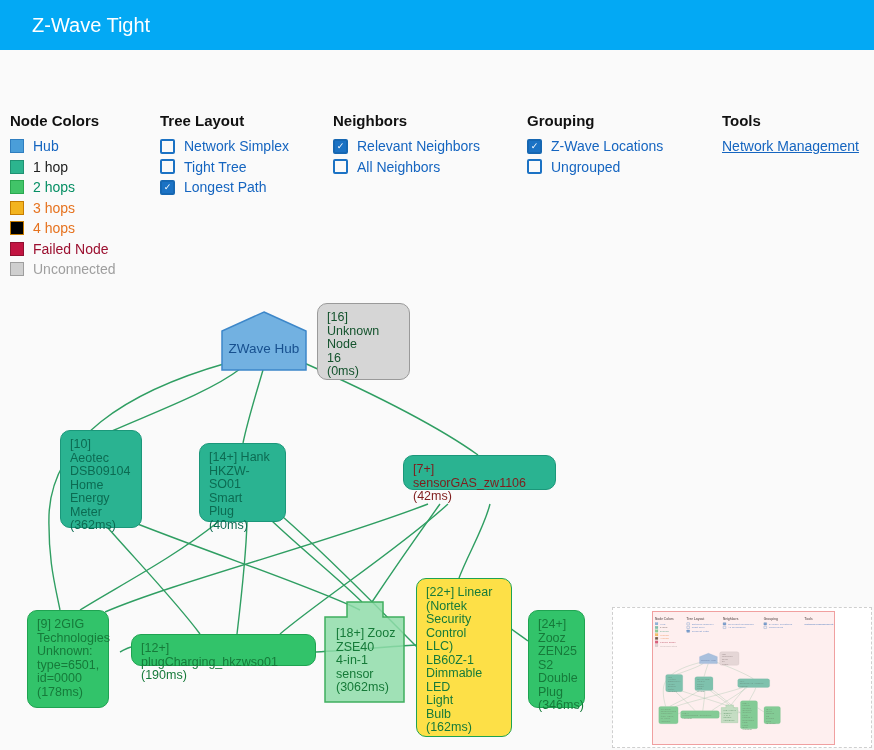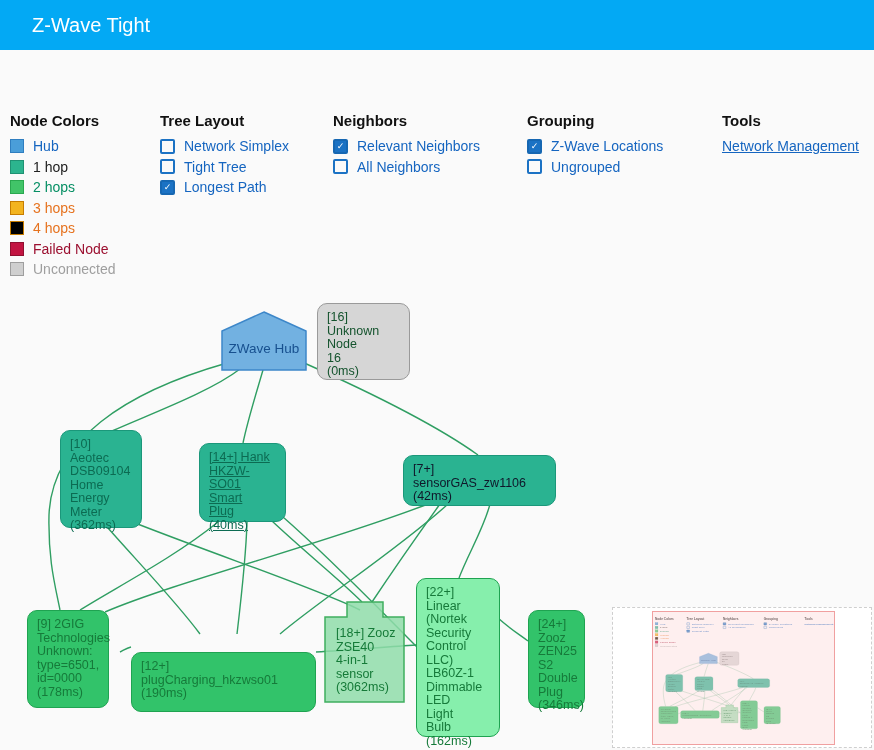--- a/index.html
+++ b/index.html
@@ -156,46 +156,46 @@
 16
 (0ms)</div>
 
   <div class="gnode n-one" style="left: 60px; top: 430px; width: 82px; height: 98px; background-color: rgb(42, 179, 145); border-color: rgb(27, 151, 122); color: rgb(12, 107, 82);">[10] Aeotec
 DSB09104
 Home
 Energy
 Meter
 (362ms)</div>
 
-  <div class="gnode n-one" style="left: 199px; top: 443px; width: 87px; height: 79px; background-color: rgb(42, 179, 145); border-color: rgb(27, 151, 122); color: rgb(12, 107, 82); text-decoration: underline;">[14+] Hank
+  <div class="gnode n-one" style="left: 199px; top: 443px; width: 87px; height: 79px; background-color: rgb(42, 179, 145); border-color: rgb(27, 151, 122); color: rgb(12, 107, 82);">[14+] Hank
 HKZW-SO01
 Smart
 Plug
 (40ms)</div>
 
-  <div class="gnode n-one" style="left: 403px; top: 455px; width: 153px; height: 51px; background-color: rgb(42, 179, 145); border-color: rgb(27, 151, 122); color: #0f172a;">[7+] sensorGAS_zw1106
+  <div class="gnode n-one" style="left: 403px; top: 455px; width: 153px; height: 35px; background-color: rgb(42, 179, 145); border-color: rgb(27, 151, 122); color: #7f1d1d;">[7+] sensorGAS_zw1106
 (42ms)</div>
 
   <div class="gnode n-two" style="left: 27px; top: 610px; width: 82px; height: 98px; background-color: rgb(50, 195, 106); border-color: rgb(31, 163, 81); color: rgb(22, 122, 58);">[9] 2GIG
 Technologies
 Unknown:
 type=6501,
 id=0000
 (178ms)</div>
 
-  <div class="gnode n-two" style="left: 131px; top: 634px; width: 185px; height: 60px; background-color: rgb(50, 195, 106); border-color: rgb(31, 163, 81); color: rgb(22, 122, 58); margin-top: 18px;">[12+] plugCharging_hkzwso01
+  <div class="gnode n-two" style="left: 131px; top: 634px; width: 185px; height: 32px; background-color: rgb(50, 195, 106); border-color: rgb(31, 163, 81); color: rgb(22, 122, 58);">[12+] plugCharging_hkzwso01
 (190ms)</div>
 
   <div class="battery-text">[18+] Zooz
 ZSE40
 4-in-1
 sensor
 (3062ms)</div>
 
-  <div class="gnode n-two" style="left: 416px; top: 578px; width: 84px; height: 159px; background-color: #86efac; border-color: rgb(31, 163, 81); color: rgb(22, 122, 58);">[22+] Linear
+  <div class="gnode n-two" style="left: 416px; top: 578px; width: 96px; height: 159px; background-color: #fde047; border-color: rgb(31, 163, 81); color: rgb(22, 122, 58);">[22+] Linear
 (Nortek
 Security
 Control
 LLC)
 LB60Z-1
 Dimmable
 LED
 Light
 Bulb
 (162ms)</div>

